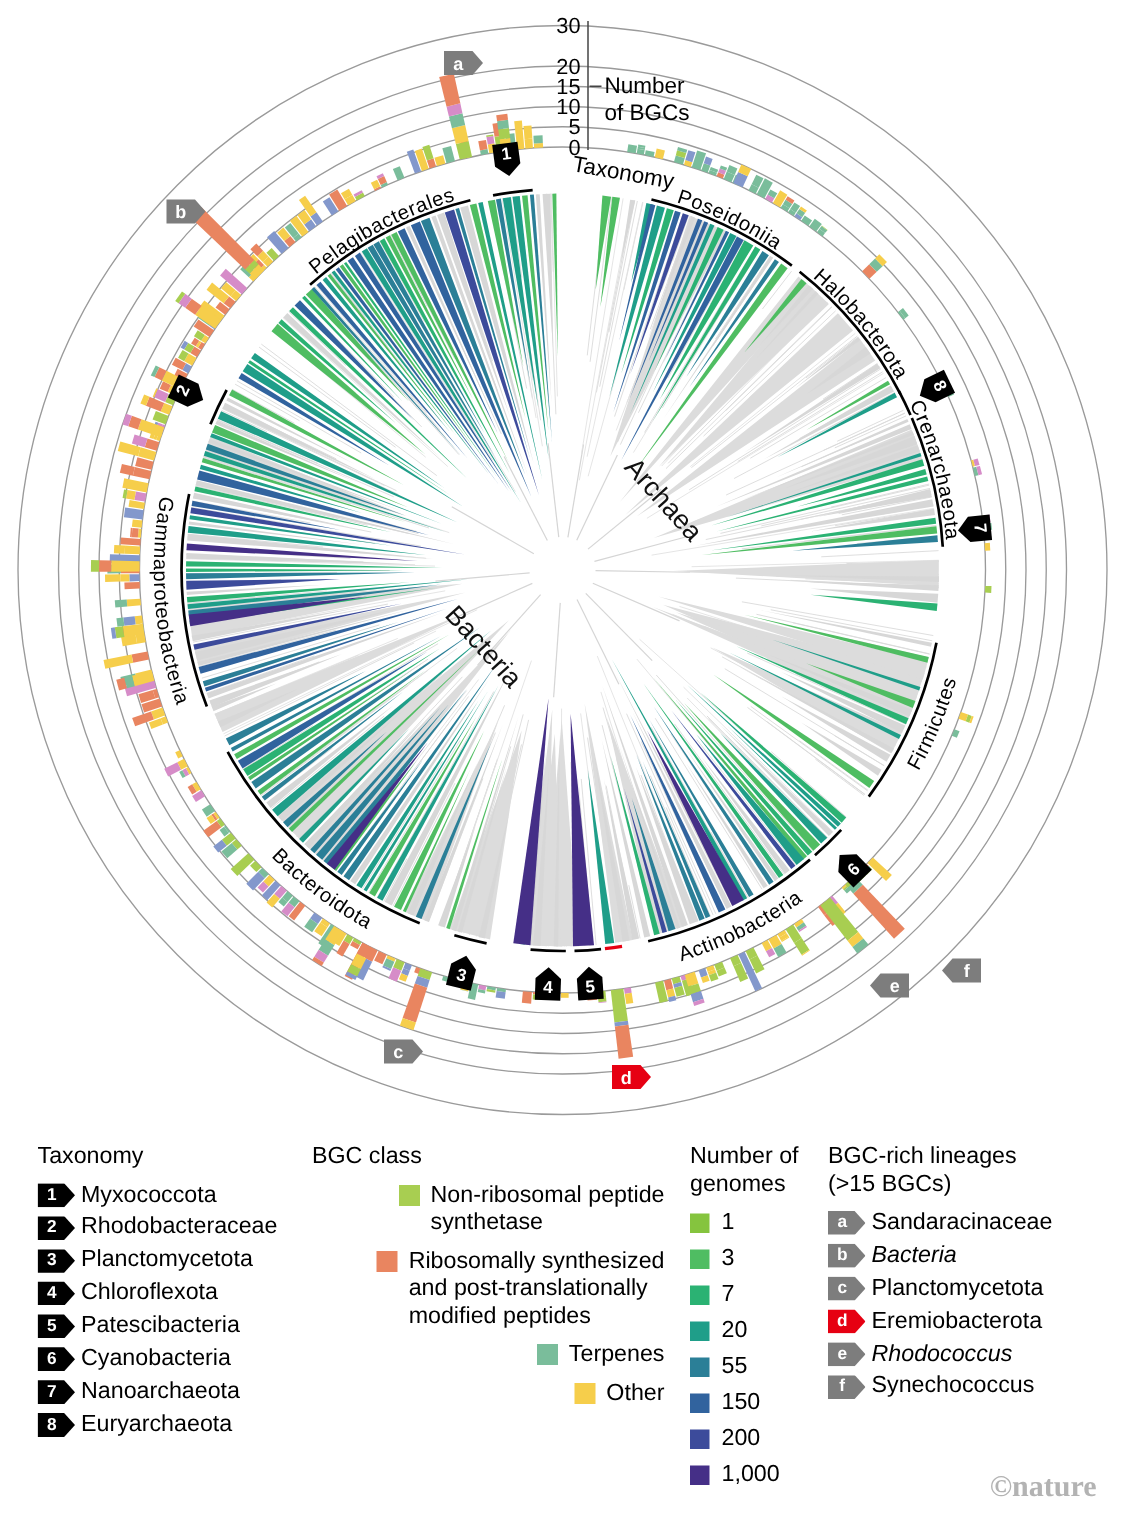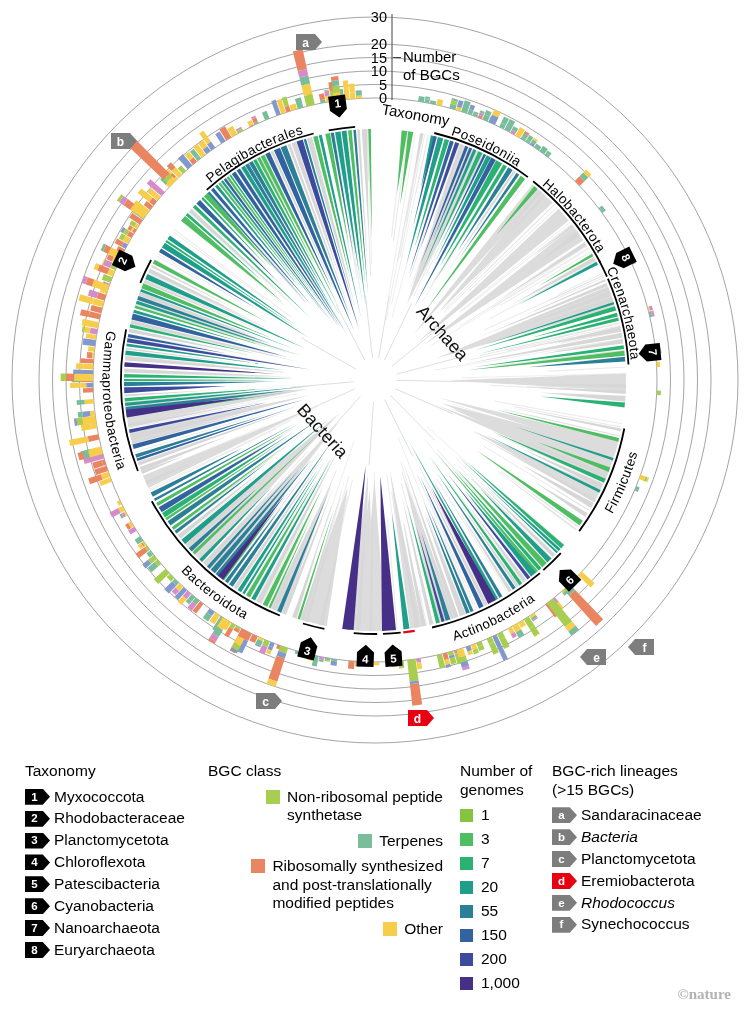--- a/index.html
+++ b/index.html
@@ -13,21 +13,21 @@
   .bgc-row{display:flex;align-items:flex-start;margin-bottom:7px;justify-content:flex-end;}
   .tag{flex:none;width:25px;height:16px;background:#000;color:#fff;
        clip-path:polygon(0 0,71% 0,100% 50%,71% 100%,0 100%);
        display:flex;align-items:center;justify-content:center;
        padding-right:6px;box-sizing:border-box;
        font-size:11.5px;font-weight:bold;margin-right:4px;}
   .sw{flex:none;width:14px;height:14px;margin-right:7px;margin-top:2px;}
   .sw13{flex:none;width:13px;height:13px;margin-right:8px;}
   .bgc-label{white-space:pre-line;}
   .credit{position:absolute;right:20px;bottom:9px;color:#b3b3b3;
-          font-family:"Liberation Serif",serif;font-weight:bold;font-size:15px;margin-top:35px;}
+          font-family:"Liberation Serif",serif;font-weight:bold;font-size:20px;margin-top:35px;}
 </style>
 </head>
 <body>
 
 <div class="figure">
   <svg id="phylo" width="751" height="753" viewBox="0 0 751 753">
       <g>
         <circle cx="375" cy="380" r="282" fill="none" stroke="#9a9a9a" stroke-width="0.9"></circle>
         <circle cx="375" cy="380" r="295.5" fill="none" stroke="#9a9a9a" stroke-width="0.9"></circle>
         <circle cx="375" cy="380" r="309" fill="none" stroke="#9a9a9a" stroke-width="0.9"></circle>
@@ -1216,28 +1216,28 @@
   </div>
 
   <div class="legend-col" style="left:208px;top:762px;width:235px;">
     <div class="legend-title">BGC class</div>
     <div class="bgc-row">
         <span class="sw" style="background-color: rgb(168, 206, 81);"></span>
         <span class="bgc-label">Non-ribosomal peptide
 synthetase</span>
       </div>
     <div class="bgc-row">
-        <span class="sw" style="background-color: rgb(122, 189, 155);"></span>
-        <span class="bgc-label">Terpenes</span>
-      </div>
-    <div class="bgc-row">
         <span class="sw" style="background-color: rgb(233, 133, 96);"></span>
         <span class="bgc-label">Ribosomally synthesized
 and post-translationally
 modified peptides</span>
+      </div>
+    <div class="bgc-row">
+        <span class="sw" style="background-color: rgb(122, 189, 155);"></span>
+        <span class="bgc-label">Terpenes</span>
       </div>
     <div class="bgc-row">
         <span class="sw" style="background-color: rgb(246, 206, 75);"></span>
         <span class="bgc-label">Other</span>
       </div>
   </div>
 
   <div class="legend-col" style="left:460px;top:762px;width:110px;">
     <div class="legend-title">Number of
 genomes</div>

